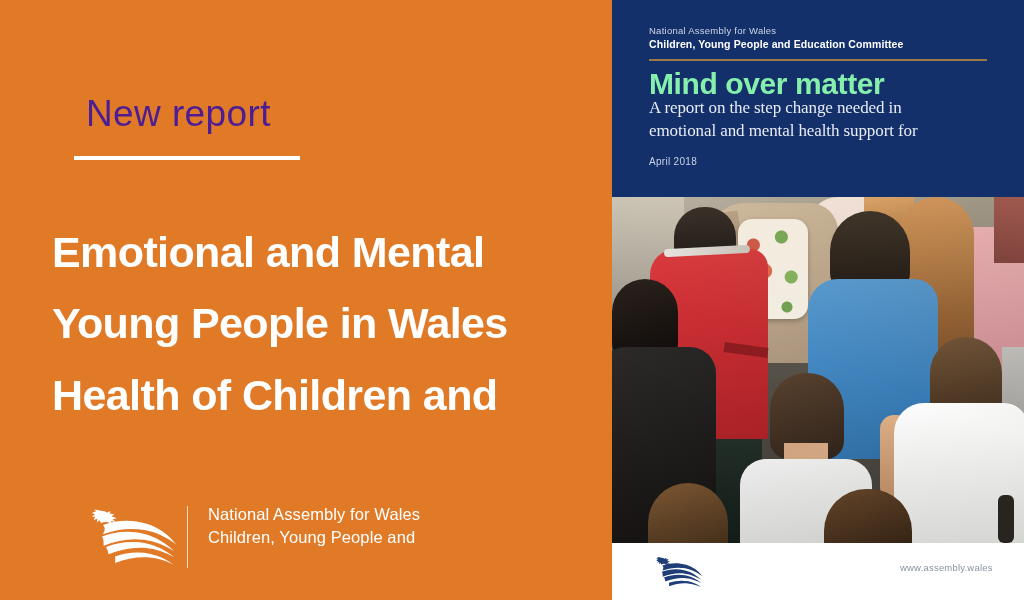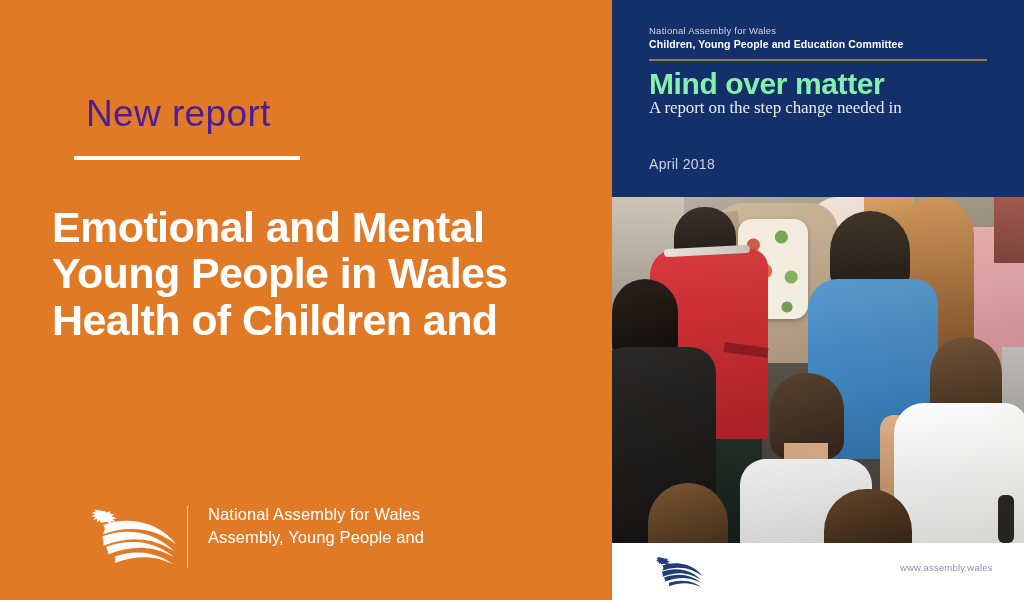--- a/index.html
+++ b/index.html
@@ -50,21 +50,21 @@
   #headline {
     position: absolute;
     left: 52px; top: 204px;
     width: 545px;
     font-size: 43px;
     font-weight: 700;
     color: #ffffff;
     line-height: 1.08;
     letter-spacing: -0.6px;
   }
-  #headline .hl-line { display: block; white-space: nowrap; }
+  #headline .hl-line { display: block; white-space: nowrap; margin-top: 25px; }
 
   #pubdate {
     position: absolute;
     left: 52px; top: 390px;
     font-size: 29px;
     font-weight: 400;
     color: #ffffff;
     letter-spacing: 0.1px;
     white-space: nowrap;
   }
@@ -155,21 +155,21 @@
     font-size: 17px;
     font-weight: 400;
     color: #e8ecf4;
     line-height: 1.33;
     letter-spacing: -0.1px;
   }
   #cover-subtitle span { display: block; white-space: nowrap; font-family: Liberation Serif, serif; }
   #cover-date {
     position: absolute;
     left: 37px; top: 156px;
-    font-size: 14px;
+    font-size: 10px;
     color: #c9d2e3;
     letter-spacing: 0.3px;
     white-space: nowrap;
   }
 
   
   #cover-photo {
     position: absolute;
     left: 0; top: 197px;
     width: 412px; height: 346px;
@@ -421,34 +421,35 @@
 
             <path d="M36 43c13-5.2 27.5-6.4 40.5-3.6 10.8 2.3 20 7.3 27.5 13.6-8.8-4.9-18.2-8.1-28.3-9-12.2-1.1-24.8 1.2-37.2 6.3-.4-2.5-1.1-4.9-2.5-7.3z"></path>
 
             <path d="M45 52.5c11.5-4.1 24-5 35.5-2.6 8.7 1.8 16.3 5.5 22.5 10.3-7.4-3.6-15.2-5.9-23.5-6.6-11.3-1-22.9 1-34.5 5.4.4-2.2.5-4.4 0-6.5z"></path>
           </g>
         </svg>
       </div>
       <div id="lockup-divider"></div>
       <div id="lockup-text">
         <span>National Assembly for Wales</span>
-        <span>Assembly, Young People and</span>
+        <span>Children, Young People and</span>
       </div>
     </div>
   </div>
 
   <div id="cover">
 
     <div id="cover-header">
       <div id="cover-org">National Assembly for Wales</div>
       <div id="cover-committee">Children, Young People and Education Committee</div>
       <div id="cover-rule"></div>
       <div id="cover-title">Mind over matter</div>
       <div id="cover-subtitle">
         <span>A report on the step change needed in</span>
+        <span>emotional and mental health support for</span>
       </div>
       <div id="cover-date">April 2018</div>
     </div>
 
     <div id="cover-photo">
       <div class="ph" id="ph-bg-wall"></div>
       <div class="ph" id="ph-bg-stone"></div>
       <div class="ph" id="ph-bg-lower"></div>
       <div class="ph" id="ph-pink-top"></div>
       <div class="ph" id="ph-beige"></div>

